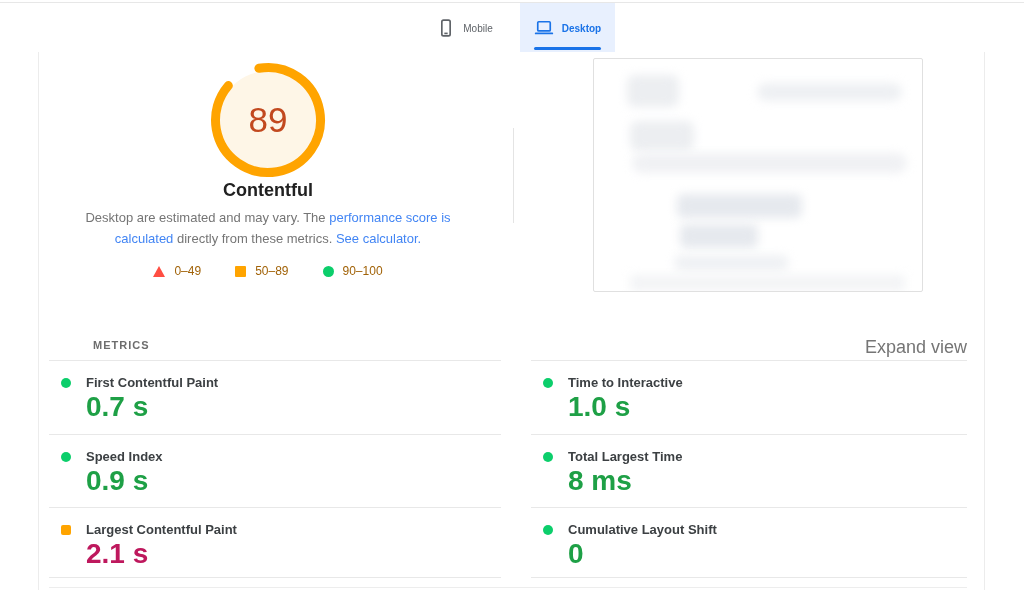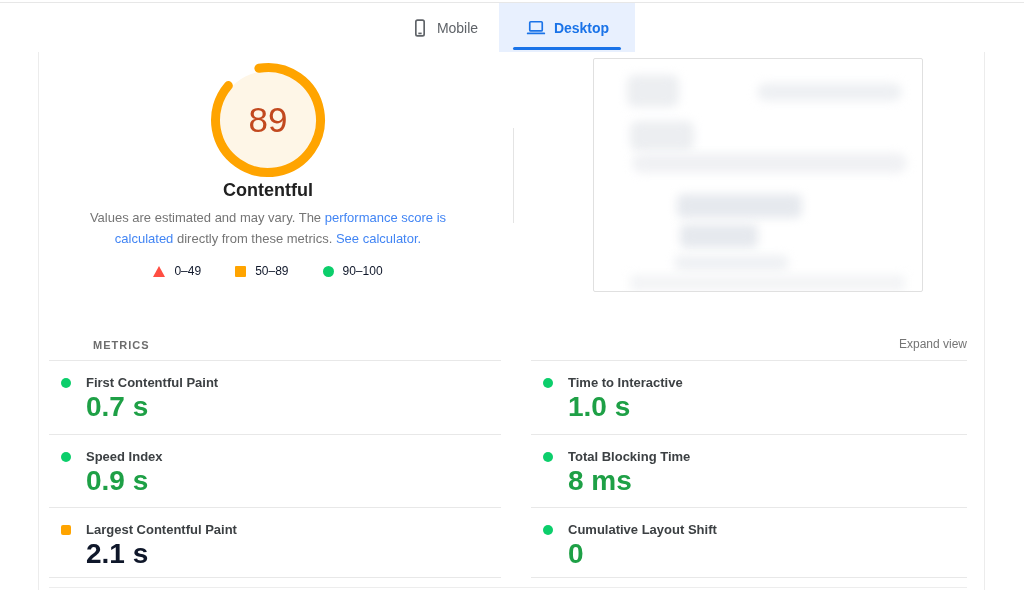--- a/index.html
+++ b/index.html
@@ -4,23 +4,23 @@
 <style>
   * { margin:0; padding:0; box-sizing:border-box; }
   html,body { width:1024px; height:590px; background:#fff; overflow:hidden;
               font-family:"Liberation Sans", sans-serif; }
   .screen { position:relative; width:1024px; height:590px; background:#fff; }
 
   
   .top-hairline { position:absolute; left:0; top:2px; width:1024px; height:1px; background:#e7e7e7; }
   .tabbar { position:absolute; left:0; top:3px; width:1024px; height:50px; display:flex; justify-content:center; }
   .tab { display:flex; align-items:center; justify-content:center; gap:7px; height:50px;
-         font-size:14px; cursor:pointer; position:relative; }
+         font-size:10px; cursor:pointer; position:relative; }
   .tab.mobile { width:110px; color:#5f6368; }
-  .tab.desktop { width:136px; color:#1a73e8; background:#e8f0fe; font-weight:bold; }
+  .tab.desktop { width:95px; color:#1a73e8; background:#e8f0fe; font-weight:bold; }
   .tab .underline { position:absolute; left:14px; right:14px; bottom:3px; height:3px;
                     background:#1a73e8; border-radius:2px; }
 
   
   .card { position:absolute; left:38px; top:52px; width:947px; height:538px;
           border-left:1px solid #ececec; border-right:1px solid #ececec; background:#fff; }
 
   
   .gauge-wrap { position:absolute; left:169px; top:8px; width:120px; height:120px; }
   .gauge-wrap svg { transform:rotate(-50deg); }
@@ -28,53 +28,53 @@
                display:flex; align-items:center; justify-content:center;
                font-size:35px; color:#c2491f; }
   .perf-title { position:absolute; left:39px; top:128px; width:380px; text-align:center;
                 font-size:18px; font-weight:bold; color:#212121; }
   .perf-desc { position:absolute; left:39px; top:156px; width:380px; text-align:center;
                font-size:13px; line-height:1.6; color:#757575; }
   .perf-desc a { color:#4285f4; text-decoration:none; cursor:pointer; }
 
   .legend { position:absolute; left:39px; top:212px; width:380px; display:flex;
             justify-content:center; gap:34px; align-items:center; }
-  .legend-item { display:flex; align-items:center; gap:9px; font-size:12px; color:#0f172a; }
+  .legend-item { display:flex; align-items:center; gap:9px; font-size:12px; color:#a16207; }
   .shape-triangle { width:0; height:0; border-left:6px solid transparent;
                     border-right:6px solid transparent; border-bottom:11px solid #ff4e42; }
   .shape-square { width:11px; height:11px; background:#ffa400; border-radius:1px; }
   .shape-circle { width:11px; height:11px; background:#0cce6b; border-radius:50%; }
 
   .v-divider { position:absolute; left:474px; top:76px; width:1px; height:95px; background:#e4e4e4; }
 
   
   .thumb { position:absolute; left:554px; top:6px; width:330px; height:234px;
            border:1px solid #e0e0e0; border-radius:2px; background:#fff; overflow:hidden; }
   .blob { position:absolute; filter:blur(5px); }
 
   
   .metrics-header { position:absolute; left:10px; top:283px; width:918px; height:22px; }
   .metrics-title { position:absolute; left:0; top:4px; font-size:11px; letter-spacing:1px;
                    color:#6d6d6d; font-weight:bold;margin-left:44px; }
-  .expand-view { position:absolute; right:0; top:2px; font-size:12px; color:#757575; cursor:pointer; }
+  .expand-view { position:absolute; right:0; top:2px; font-size:18px; color:#757575; cursor:pointer; }
   .sep-left  { position:absolute; left:10px;  top:308px; width:452px; height:1px; background:#e8e8e8; }
   .sep-right { position:absolute; left:492px; top:308px; width:436px; height:1px; background:#e8e8e8; }
 
   .metrics-grid { position:absolute; left:10px; top:309px; width:918px;
                   display:grid; grid-template-columns:452px 436px; column-gap:30px;
                   grid-template-rows:74px 73px 70px;font-weight:bold; }
   .metric-item { position:relative; border-bottom:1px solid #e8e8e8; padding:14px 0 0 12px; }
   .m-head { display:flex; align-items:center; gap:15px; }
   .m-icon { width:10px; height:10px; flex:0 0 auto; }
   .metric-item.good .m-icon { background:#0cce6b; border-radius:50%; }
   .metric-item.average .m-icon { background:#ffa400; border-radius:2px; }
   .m-label { font-size:13px; color:#3c4043; }
   .m-value { margin:1px 0 0 25px; font-size:28px; }
   .metric-item.good .m-value { color:#1ea046; }
-  .metric-item.average .m-value { color:#0f172a; }
+  .metric-item.average .m-value { color:#be185d; }
 
   .bottom-line { position:absolute; left:10px; top:535px; width:918px; height:1px; background:#ededed; }
 </style>
 </head>
 <body>
 
 <div class="screen">
 
   <div class="top-hairline"></div>
 
@@ -105,21 +105,21 @@
     <div class="gauge-wrap">
       <svg width="120" height="120" viewBox="0 0 120 120">
         <circle cx="60" cy="60" r="49" fill="#fef6e7"></circle>
         <circle cx="60" cy="60" r="52.5" fill="none" stroke="#ffa400" stroke-width="9" stroke-linecap="round" stroke-dasharray="293.6 36.3" transform="rotate(-50 60 60)"></circle>
       </svg>
       <div class="gauge-num">89</div>
     </div>
 
     <div class="perf-title">Contentful</div>
 
-    <div class="perf-desc"><span>Values are estimated and may vary. The </span><a>performance score is calculated</a><span> directly from these metrics. </span><a>See calculator.</a></div>
+    <div class="perf-desc"><span>Desktop are estimated and may vary. The </span><a>performance score is calculated</a><span> directly from these metrics. </span><a>See calculator.</a></div>
 
     <div class="legend">
       <div class="legend-item">
         <span class="shape-triangle"></span>
         <span>0–49</span>
       </div>
       <div class="legend-item">
         <span class="shape-square"></span>
         <span>50–89</span>
       </div>
@@ -171,21 +171,21 @@
         <div class="m-head">
           <span class="m-icon"></span>
           <span class="m-label">Speed Index</span>
         </div>
         <div class="m-value">0.9 s</div>
       </div>
 
       <div class="metric-item good">
         <div class="m-head">
           <span class="m-icon"></span>
-          <span class="m-label">Total Blocking Time</span>
+          <span class="m-label">Total Largest Time</span>
         </div>
         <div class="m-value">8 ms</div>
       </div>
 
       <div class="metric-item average">
         <div class="m-head">
           <span class="m-icon"></span>
           <span class="m-label">Largest Contentful Paint</span>
         </div>
         <div class="m-value">2.1 s</div>

